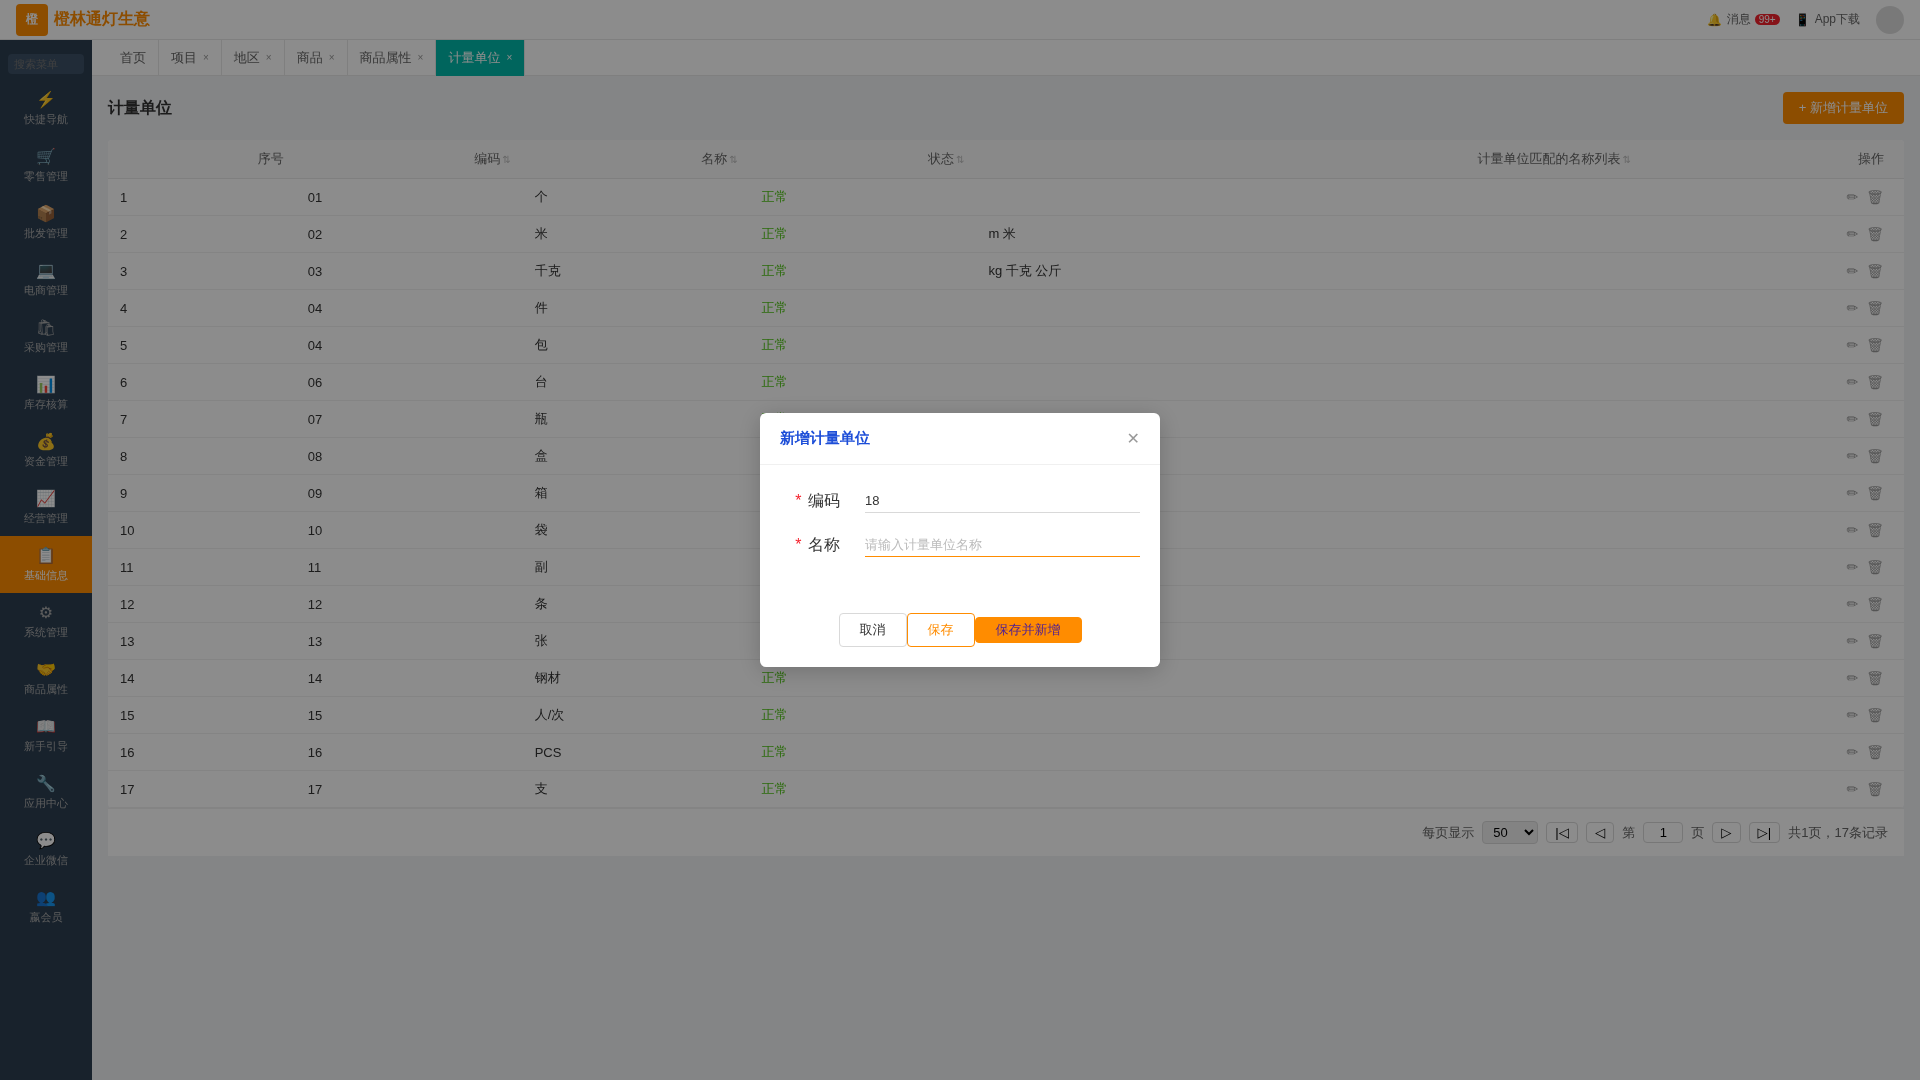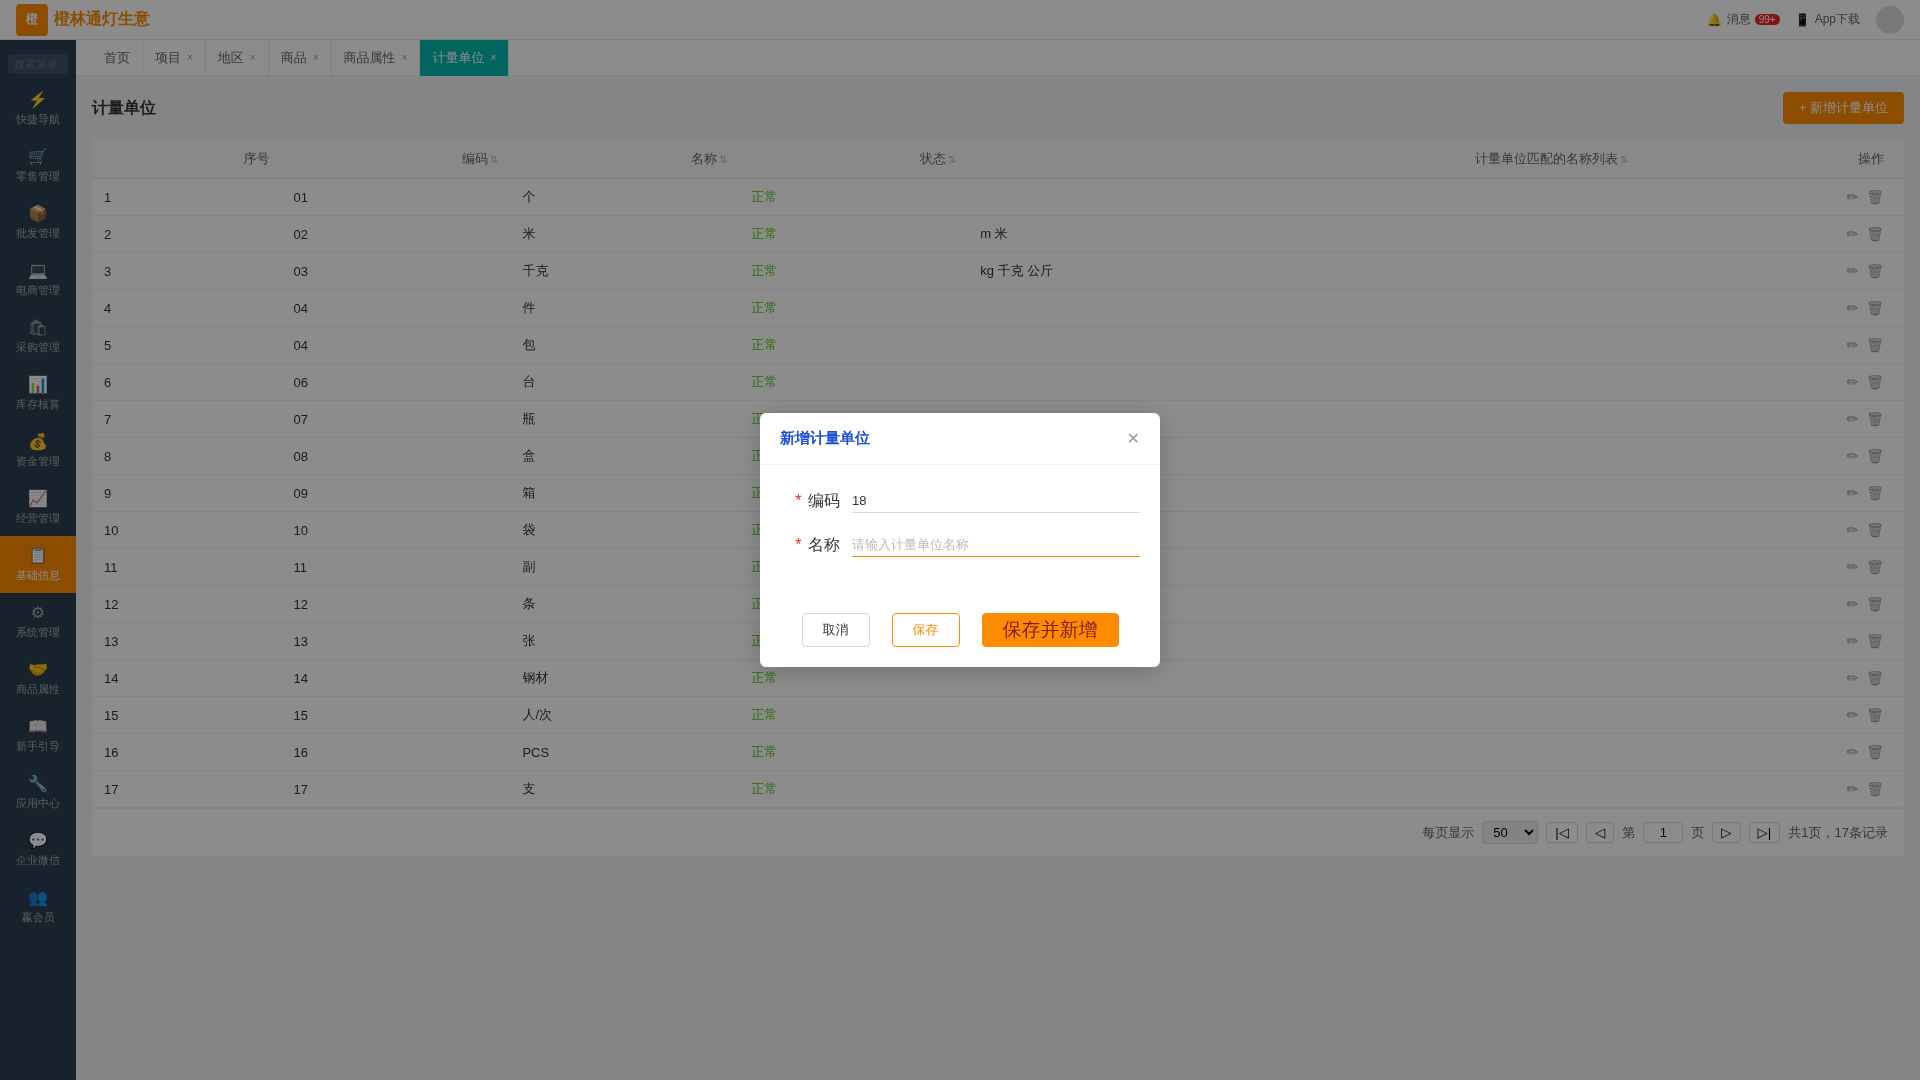--- a/index.html
+++ b/index.html
@@ -13,21 +13,21 @@
     .logo-text { font-size: 16px; font-weight: bold; color: #ff8c00; }
     .header-right { display: flex; align-items: center; gap: 16px; }
     .header-btn { display: flex; align-items: center; gap: 4px; font-size: 12px; color: #666; cursor: pointer; }
     .badge { background: #f5222d; color: white; border-radius: 10px; font-size: 10px; padding: 0 4px; min-width: 16px; text-align: center; }
     .avatar { width: 28px; height: 28px; background: #ddd; border-radius: 50%; }
 
     
     .main-layout { display: flex; flex: 1; overflow: hidden; }
 
     
-    .sidebar { width: 76px; background: #2c3e50; display: flex; flex-direction: column; align-items: center; padding-top: 8px; flex-shrink: 0; }
+    .sidebar { width: 92px; background: #2c3e50; display: flex; flex-direction: column; align-items: center; padding-top: 8px; flex-shrink: 0; }
     .sidebar-search { width: 100%; padding: 6px 8px; }
     .sidebar-search-box { width: 100%; background: #3d5166; border: none; border-radius: 4px; color: #ccc; font-size: 11px; padding: 4px 6px; outline: none; }
     .sidebar-item { width: 100%; display: flex; flex-direction: column; align-items: center; padding: 10px 4px; cursor: pointer; color: #aaa; font-size: 11px; gap: 3px; }
     .sidebar-item.active { background: #ff8c00; color: #fff; }
     .sidebar-icon { font-size: 16px; }
 
     
     .content-area { flex: 1; display: flex; flex-direction: column; overflow: hidden; }
 
     
@@ -65,27 +65,27 @@
 
     
     .modal { background: #fff; border-radius: 6px; width: 400px; box-shadow: 0 4px 24px rgba(0,0,0,0.2); }
     .modal-header { padding: 16px 20px; border-bottom: 1px solid #f0f0f0; display: flex; align-items: center; justify-content: space-between; }
     .modal-title { font-size: 15px; font-weight: bold; color: #1d4ed8; }
     .modal-close { cursor: pointer; color: #999; font-size: 16px; }
     .modal-body { padding: 24px 20px; }
     .form-row { display: flex; align-items: center; margin-bottom: 20px; }
     .form-label { width: 60px; text-align: right; font-size: 16px; color: #333; margin-right: 12px; flex-shrink: 0; }
     .required { color: #f5222d; margin-right: 2px; }
-    .form-input { flex: 1; border: none; border-bottom: 1px solid #d9d9d9; padding: 4px 0; font-size: 13px; outline: none; color: #333; }
+    .form-input { flex: 1; border: none; border-bottom: 1px solid #d9d9d9; padding: 4px 0; font-size: 13px; outline: none; color: #333; margin-left: 13px; }
     .form-input.active-border { border-bottom-color: #ff8c00; }
     .form-input::placeholder { color: #bbb; }
-    .modal-footer { padding: 12px 20px 20px; display: flex; align-items: center; justify-content: center; gap: 22px; }
+    .modal-footer { padding: 12px 20px 20px; display: flex; align-items: center; justify-content: center; gap: 0; }
     .btn-cancel { border: 1px solid #d9d9d9; background: #fff; color: #333; padding: 7px 20px; border-radius: 4px; cursor: pointer; font-size: 13px; }
     .btn-save { border: 1px solid #ff8c00; background: #fff; color: #ff8c00; padding: 7px 20px; border-radius: 4px; cursor: pointer; font-size: 13px; }
-    .btn-save-new { background: #ff8c00; color: #7f1d1d; border: 1px solid #ff8c00; padding: 3px 20px; border-radius: 4px; cursor: pointer; font-size: 19px; }
+    .btn-save-new { background: #ff8c00; color: #4c1d95; border: 1px solid #ff8c00; padding: 3px 20px; border-radius: 4px; cursor: pointer; font-size: 13px; }
 
     .sort-icon { font-size: 10px; color: #bbb; margin-left: 2px; }
   </style>
 </head>
 <body>
 
 <div class="header">
   <div class="header-left">
     <div class="logo-area">
       <div class="logo-icon">橙</div>

